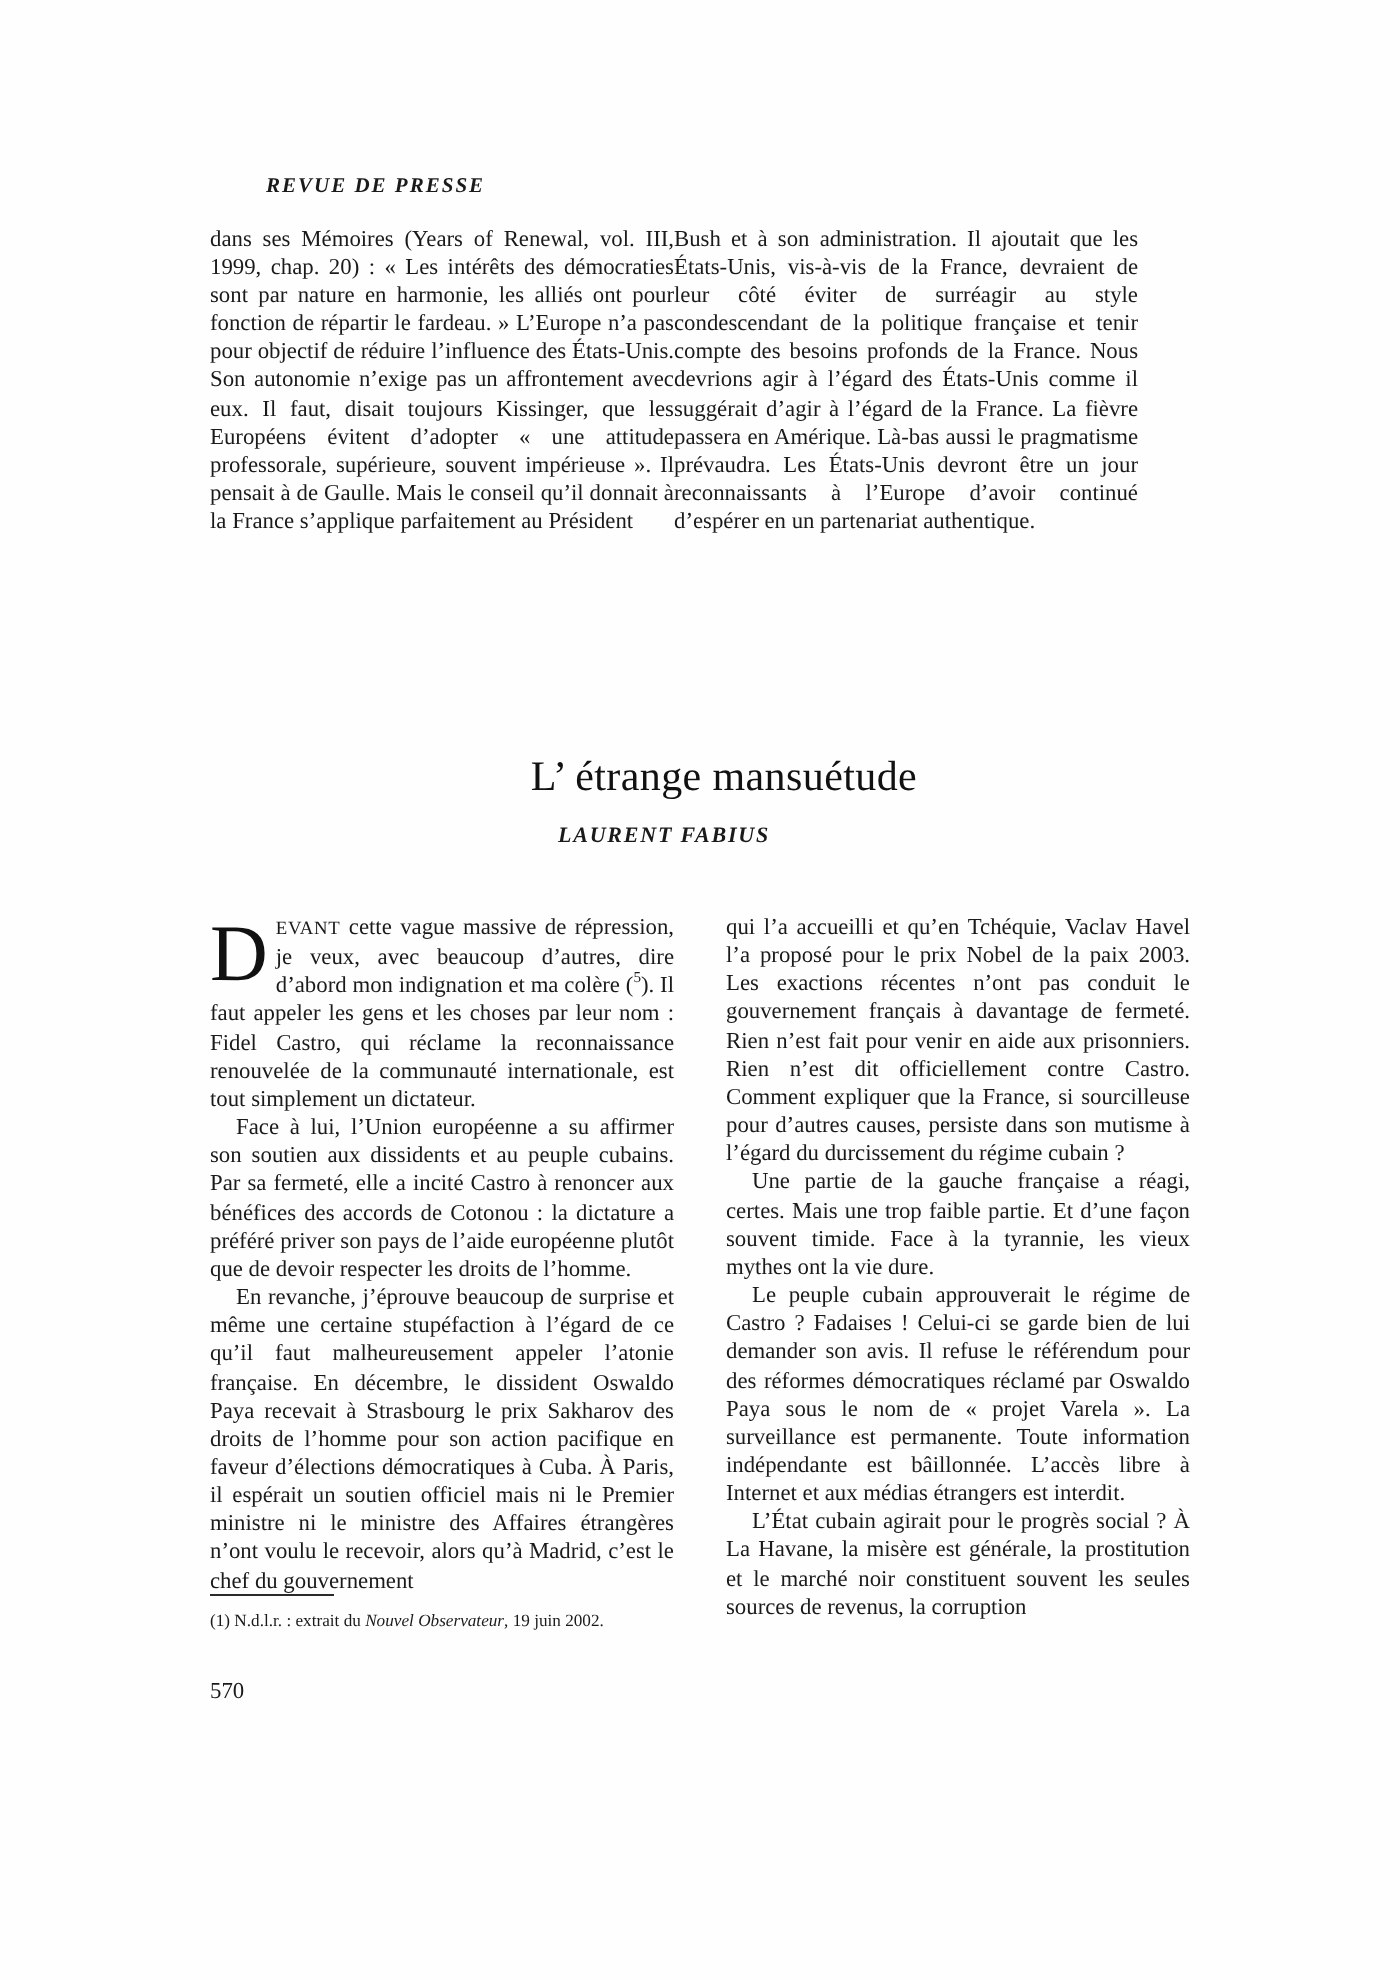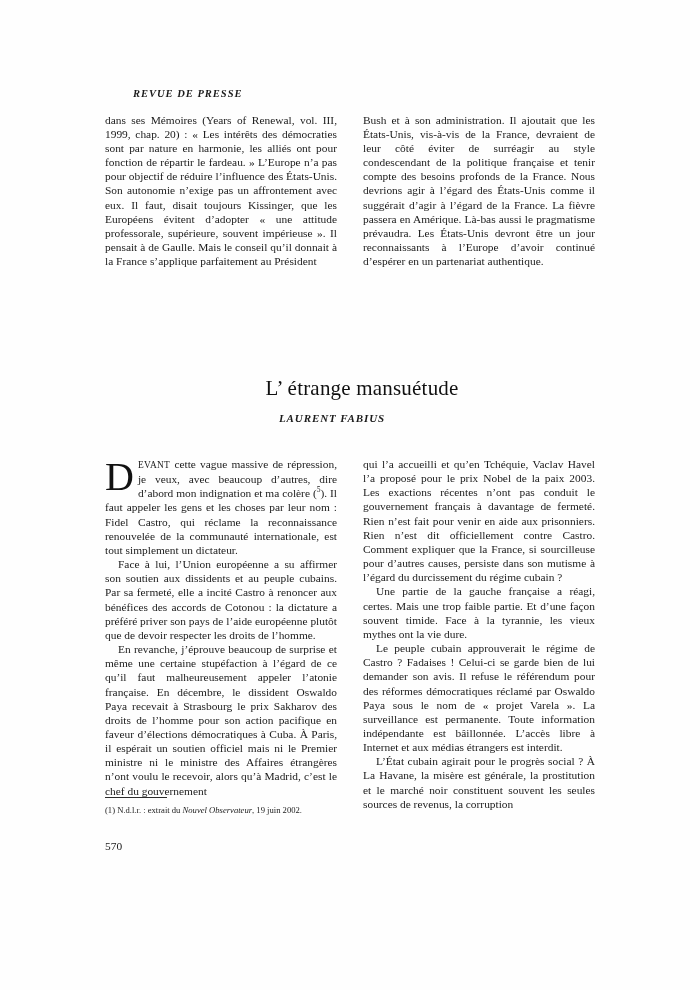--- a/index.html
+++ b/index.html
@@ -37,21 +37,20 @@
     margin-left: 28px;
   }
 
   
   .top-block {
     position: absolute;
     left: 105px;
     top: 113px;
     width: 490px;
     display: flex;
-    gap: 26px;
   }
   .top-block .col {
     width: 232px;
   }
   .top-block p {
     margin: 0;
     text-align: justify;
     font-size: 11.4px;
     line-height: 14.1px;
     text-indent: 0;

